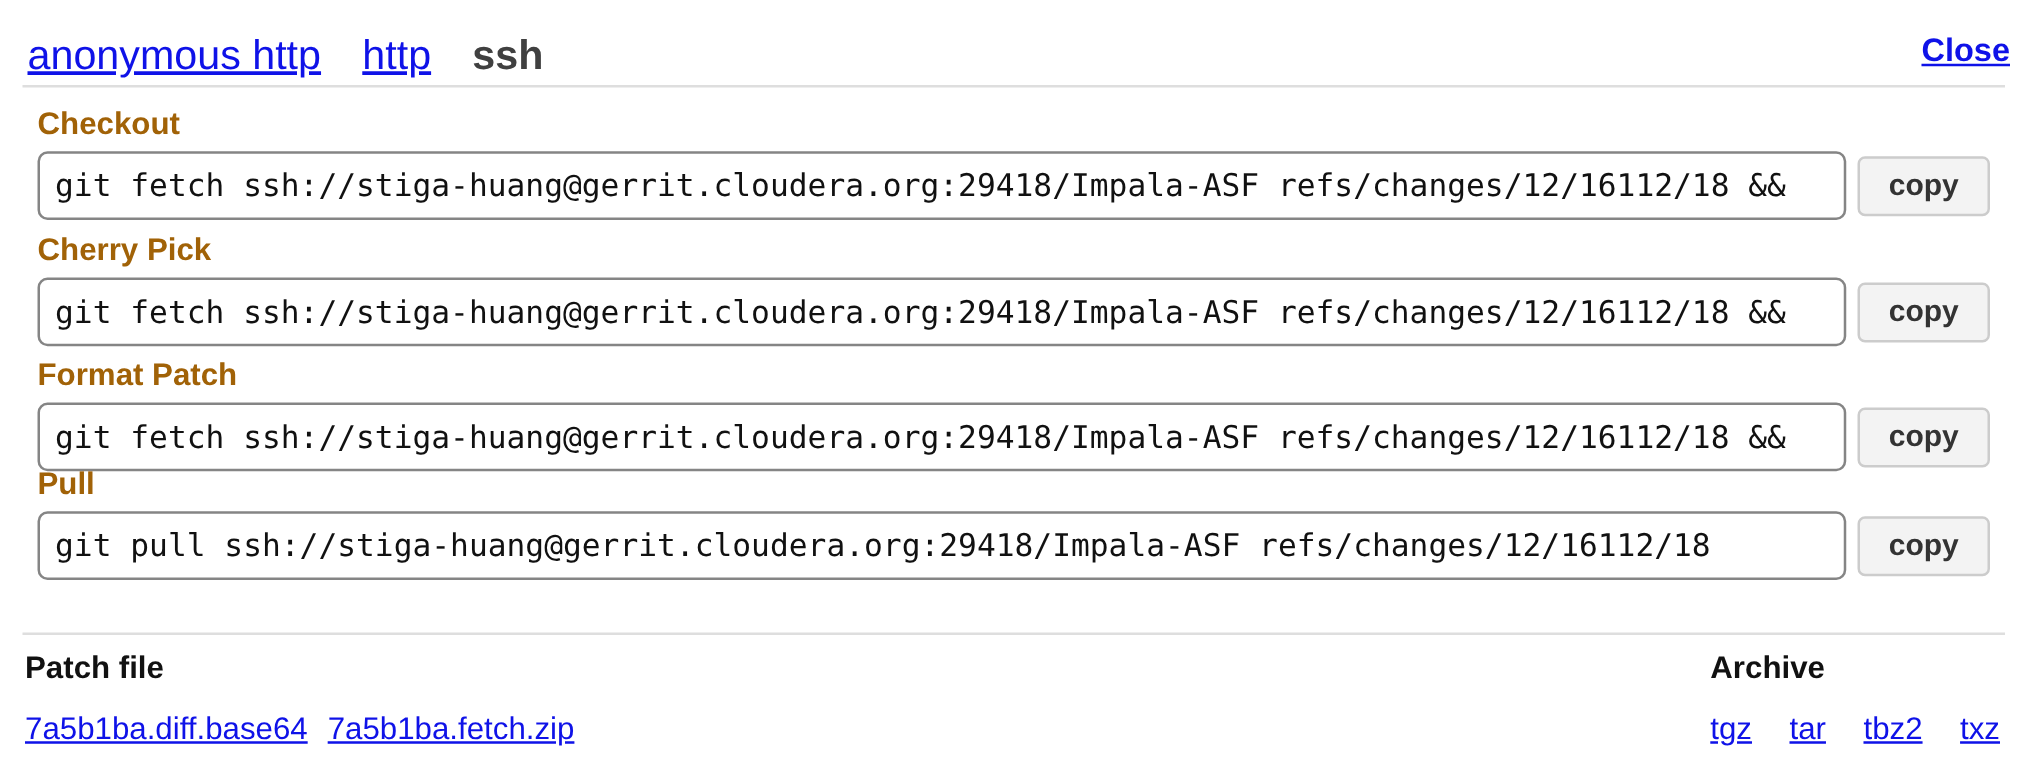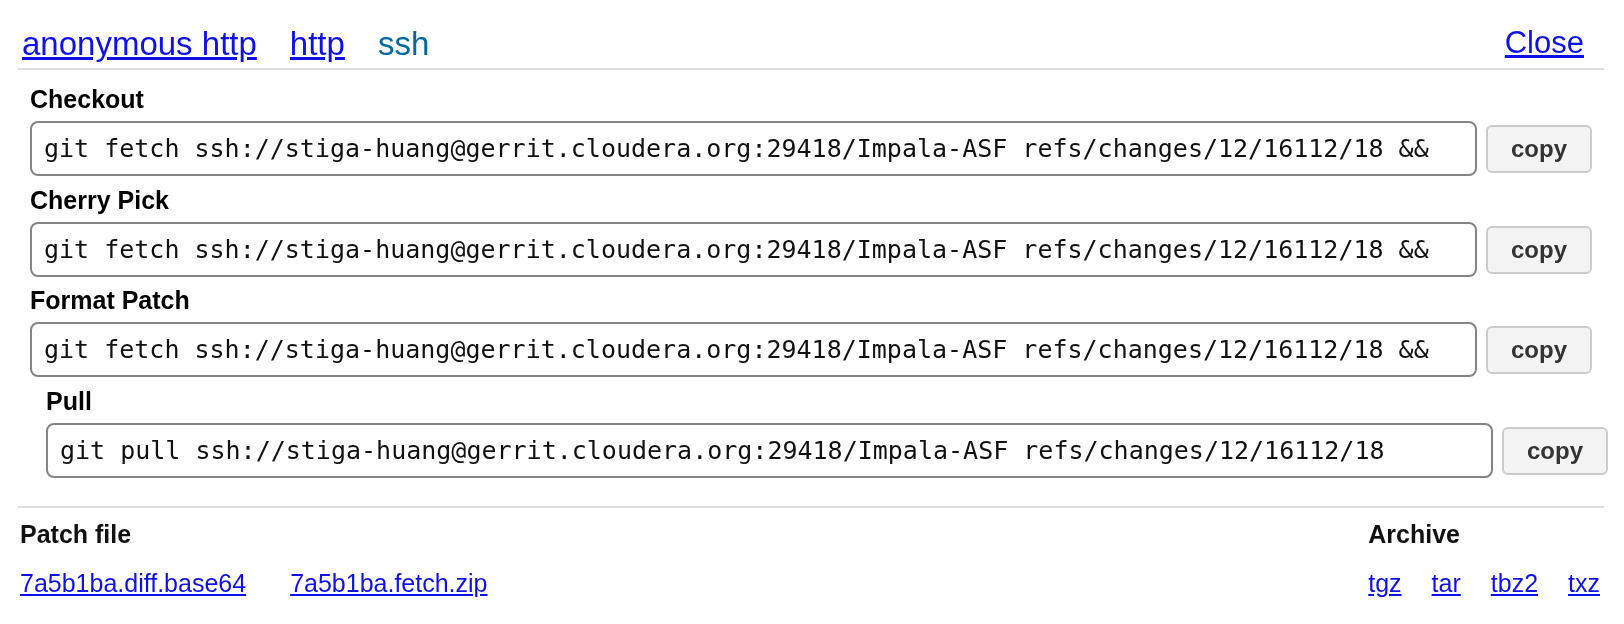--- a/index.html
+++ b/index.html
@@ -17,42 +17,43 @@
     text-decoration: underline;
     cursor: pointer;
   }
   
   .tabbar {
     position: absolute; top: 25px; left: 22px;
     display: flex; gap: 33px; align-items: baseline;
     font-size: 33px;
   }
   .tab-active {
-    font-weight: 400; color: #0369a1; text-decoration: none;
+    font-weight: 700; color: #404040; text-decoration: none;
   }
   .close-link {
-    position: absolute; top: 25px; right: 40px;
-    font-size: 31px;
+    position: absolute; top: 25px; right: 16px;
+    font-size: 26px;
+    font-weight: bold;
   }
   .divider {
     position: absolute; left: 18px; right: 20px; height: 2px;
     background: #dedede;
   }
   .divider-top { top: 68px; }
   .divider-bottom { top: 506px; }
 
   
   .section { position: absolute; left: 30px; }
   .sec-0 { top: 85px; }
   .sec-1 { top: 186px; }
   .sec-2 { top: 286px; }
-  .sec-3 { top: 387px; margin-left: 16px; }
+  .sec-3 { top: 373px; }
   .section h2 {
     margin: 0 0 7px 0;
-    font-size: 25px; line-height: 29px; font-weight: 700; color: #000000;
+    font-size: 25px; line-height: 29px; font-weight: 700; color: #a16207;
   }
   .cmdrow { display: flex; align-items: center; }
   .cmd-input {
     width: 1447px; height: 55px;
     border: 2px solid #858585; border-radius: 8px;
     background: #fff;
     padding: 16px 12px;
     font-family: "DejaVu Sans Mono", monospace;
     font-size: 25px; color: #111;
     outline: none;
@@ -67,21 +68,21 @@
     cursor: pointer;
   }
 
   
   .bottom-left { position: absolute; left: 20px; top: 520px; }
   .bottom-right { position: absolute; right: 24px; top: 520px; }
   .bottom-heading {
     margin: 0 0 20px 0;
     font-size: 25px; line-height: 29px; font-weight: 700; color: #111;
   }
-  .linkrow { display: flex; gap: 44px; font-size: 25px; }
+  .linkrow { display: flex; gap: 16px; font-size: 25px; }
   .linkrow-archive { gap: 30px; text-align: right; }
 </style>
 </head>
 <body>
 
 <nav class="tabbar">
   <a class="lnk" href="#">anonymous http</a>
   <a class="lnk" href="#">http</a>
   <span class="tab-active">ssh</span>
 </nav>

